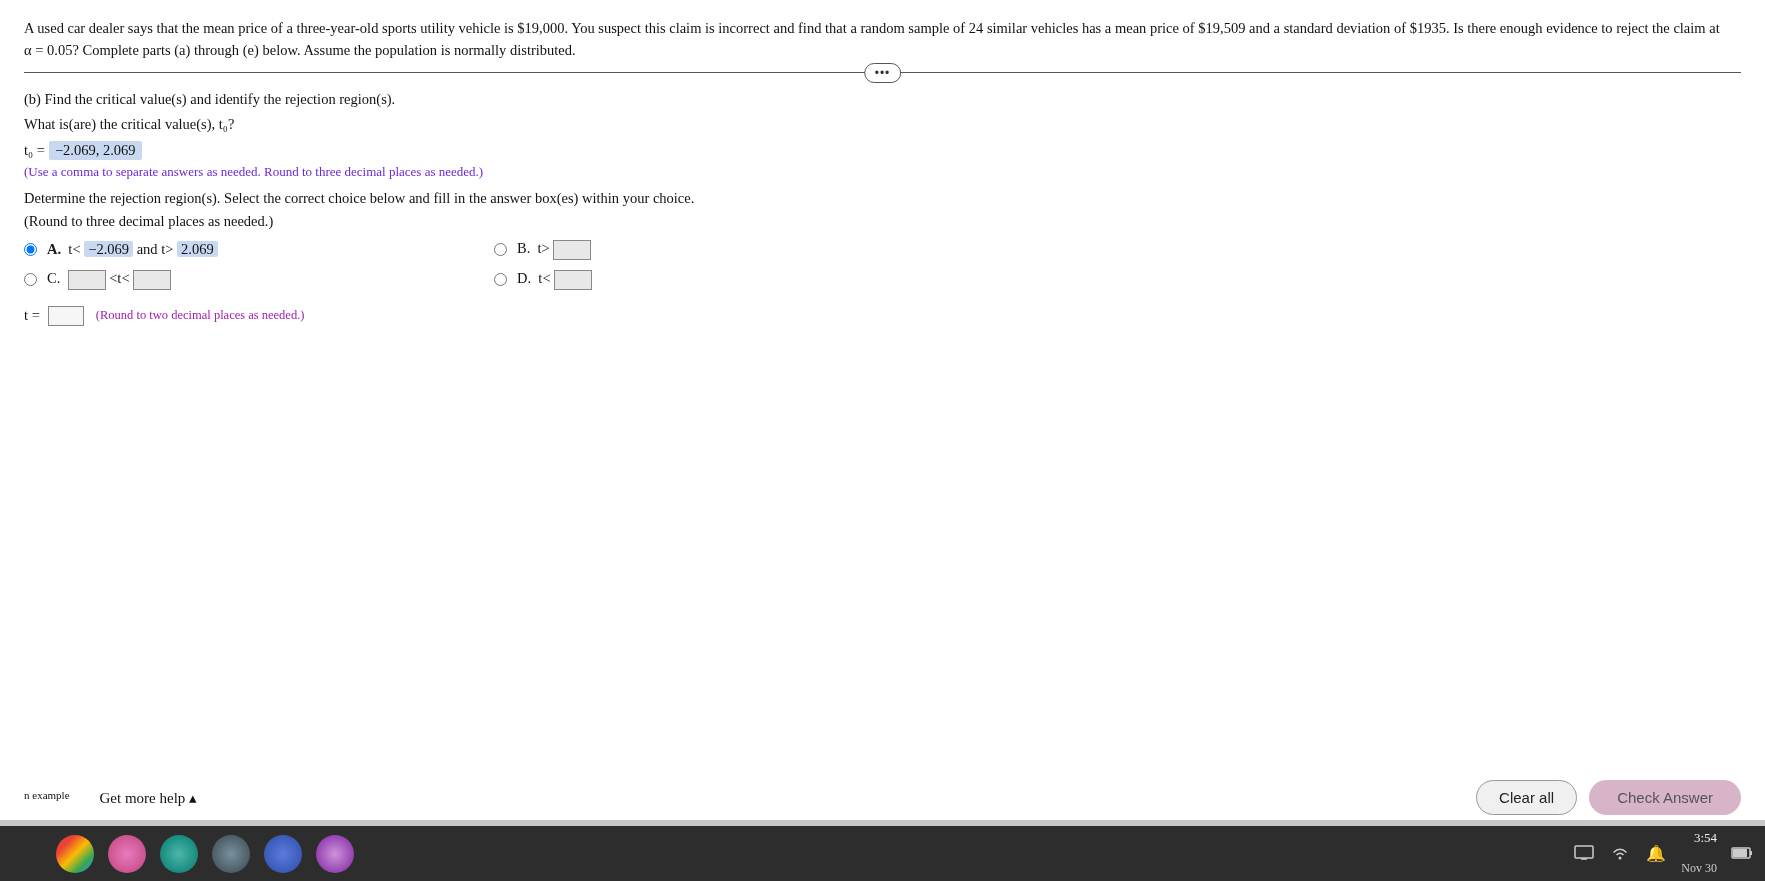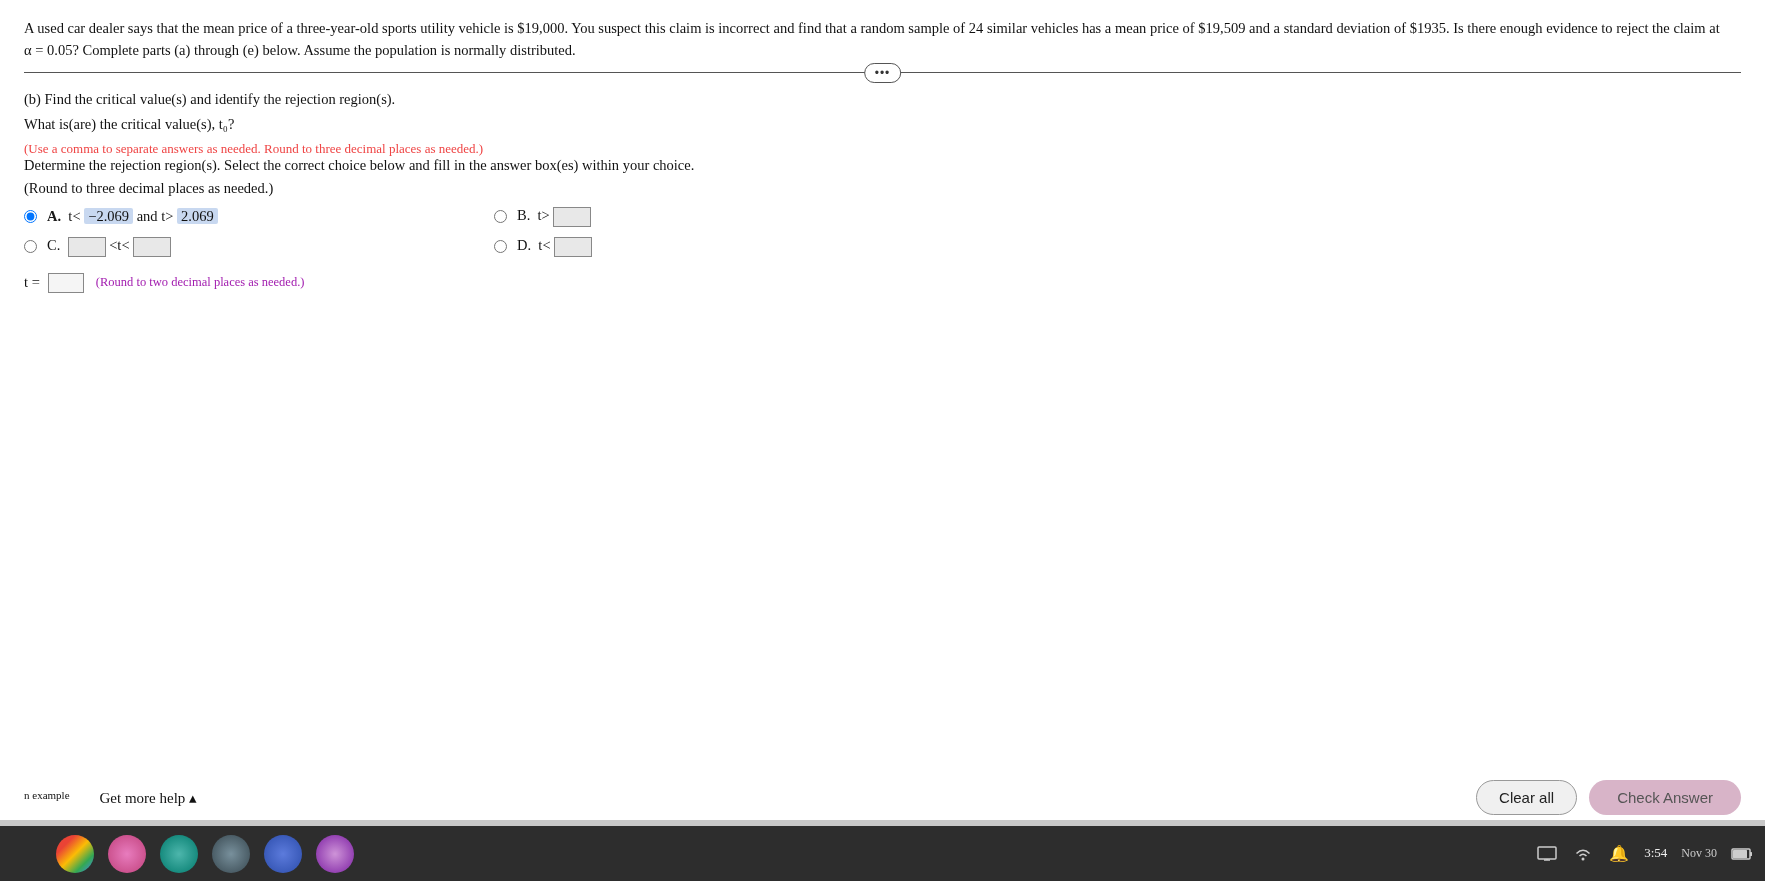--- a/index.html
+++ b/index.html
@@ -70,21 +70,22 @@
 
     .t0-highlight {
       background: #c8d8f0;
       padding: 1px 6px;
       border-radius: 2px;
       font-weight: normal;
     }
 
     .hint-text {
       font-size: 13px;
-      color: #ef4444;
+      color: #6d28d9;
+      margin-bottom: 10px;
     }
 
     .rejection-label {
       font-size: 14.5px;
       margin-bottom: 6px;
     }
 
     .options-grid {
       display: grid;
       grid-template-columns: 1fr 1fr;
@@ -236,21 +237,21 @@
     .taskbar-right {
       display: flex;
       align-items: center;
       gap: 14px;
       color: #eee;
       font-size: 13px;
     }
 
     .taskbar-right .datetime {
       display: flex;
-      flex-direction: row;
+      flex-direction: column;
       align-items: flex-end;
       font-size: 12px;
       line-height: 1.3;
     }
 
     .sys-icon {
       width: 22px;
       height: 22px;
       display: flex;
       align-items: center;
@@ -277,20 +278,24 @@
   </div>
 
   <div class="section-label">
     <span>(b) Find the critical value(s) and identify the rejection region(s).</span>
   </div>
 
   <div class="question-label">
     <span>What is(are) the critical value(s), t₀?</span>
   </div>
 
+  <div class="answer-row">
+    <span style="margin-right:4px;">t₀ =</span>
+    <span class="t0-highlight">−2.069, 2.069</span>
+  </div>
 
   <div class="hint-text">(Use a comma to separate answers as needed. Round to three decimal places as needed.)</div>
 
   <div class="rejection-label">Determine the rejection region(s). Select the correct choice below and fill in the answer box(es) within your choice.</div>
   <div class="rejection-label" style="margin-bottom:10px;">(Round to three decimal places as needed.)</div>
 
   <div class="options-grid">
 
     <div class="option-row">
       <input type="radio" name="rejection" id="optA" checked="" style="">

